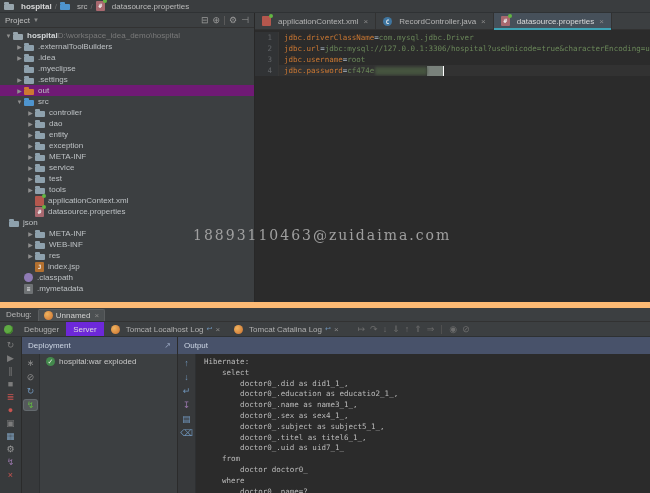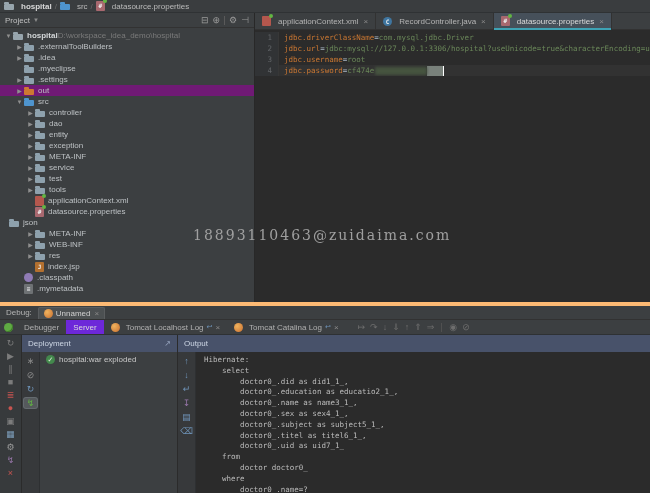--- a/index.html
+++ b/index.html
@@ -58,21 +58,21 @@
   .code-line .gutter{ width:24px; flex:none; text-align:right; padding-right:6px;
     background:#313335; color:#606366; border-right:1px solid #373737; }
   .code-line .txt{ flex:1; white-space:pre; padding-left:5px; overflow:hidden; min-width:0; }
   .code-line.current .txt{ background:#323232; }
   .k{ color:#cc7832; } .eq{ color:#a9b7c6; } .v{ color:#6a8759; }
   .blur{ display:inline-block; width:52px; height:8px; background:#46543f; filter:blur(1.5px);
     vertical-align:middle; border-radius:1px; margin-left:1px; }
   .selblock{ display:inline-block; width:16px; height:10px; background:#79817b; vertical-align:middle; }
   .ecaret{ display:inline-block; width:1px; height:10px; background:#ffffff; vertical-align:middle; }
   
-  .debug-panel{ height:191px; border-top:4px solid #fdba74; display:flex; flex-direction:column; background:#3c3f41; }
+  .debug-panel{ height:191px; border-top:6px solid #fdba74; display:flex; flex-direction:column; background:#3c3f41; }
   .debug-titlebar{ height:14px; flex:none; display:flex; align-items:flex-end; padding-left:6px; gap:6px; border-bottom:1px solid #323232; }
   .debug-label{ color:#b5b5b5; padding-bottom:2px; }
   .session-tab{ display:flex; align-items:center; background:#4c5052; border:1px solid #5a5d5f; border-bottom:none;
     border-radius:2px 2px 0 0; padding:1px 5px; color:#d0d0d0; }
   .session-tab .x{ color:#8a8a8a; margin-left:4px; }
   .debug-tabbar{ height:15px; flex:none; display:flex; align-items:center; border-bottom:1px solid #2e3133; }
   .dtab{ display:flex; align-items:center; padding:0 7px; height:100%; color:#b0b0b0; gap:3px; }
   .dtab.selected{ background:#6d28d9; color:#dcdcdc; }
   .dtab .mod{ color:#6e93b8; font-size:7px; } .dtab .x{ color:#8a8a8a; }
   .steps{ display:flex; align-items:center; gap:5px; margin-left:12px; color:#6d6d6d; font-size:9px; }

